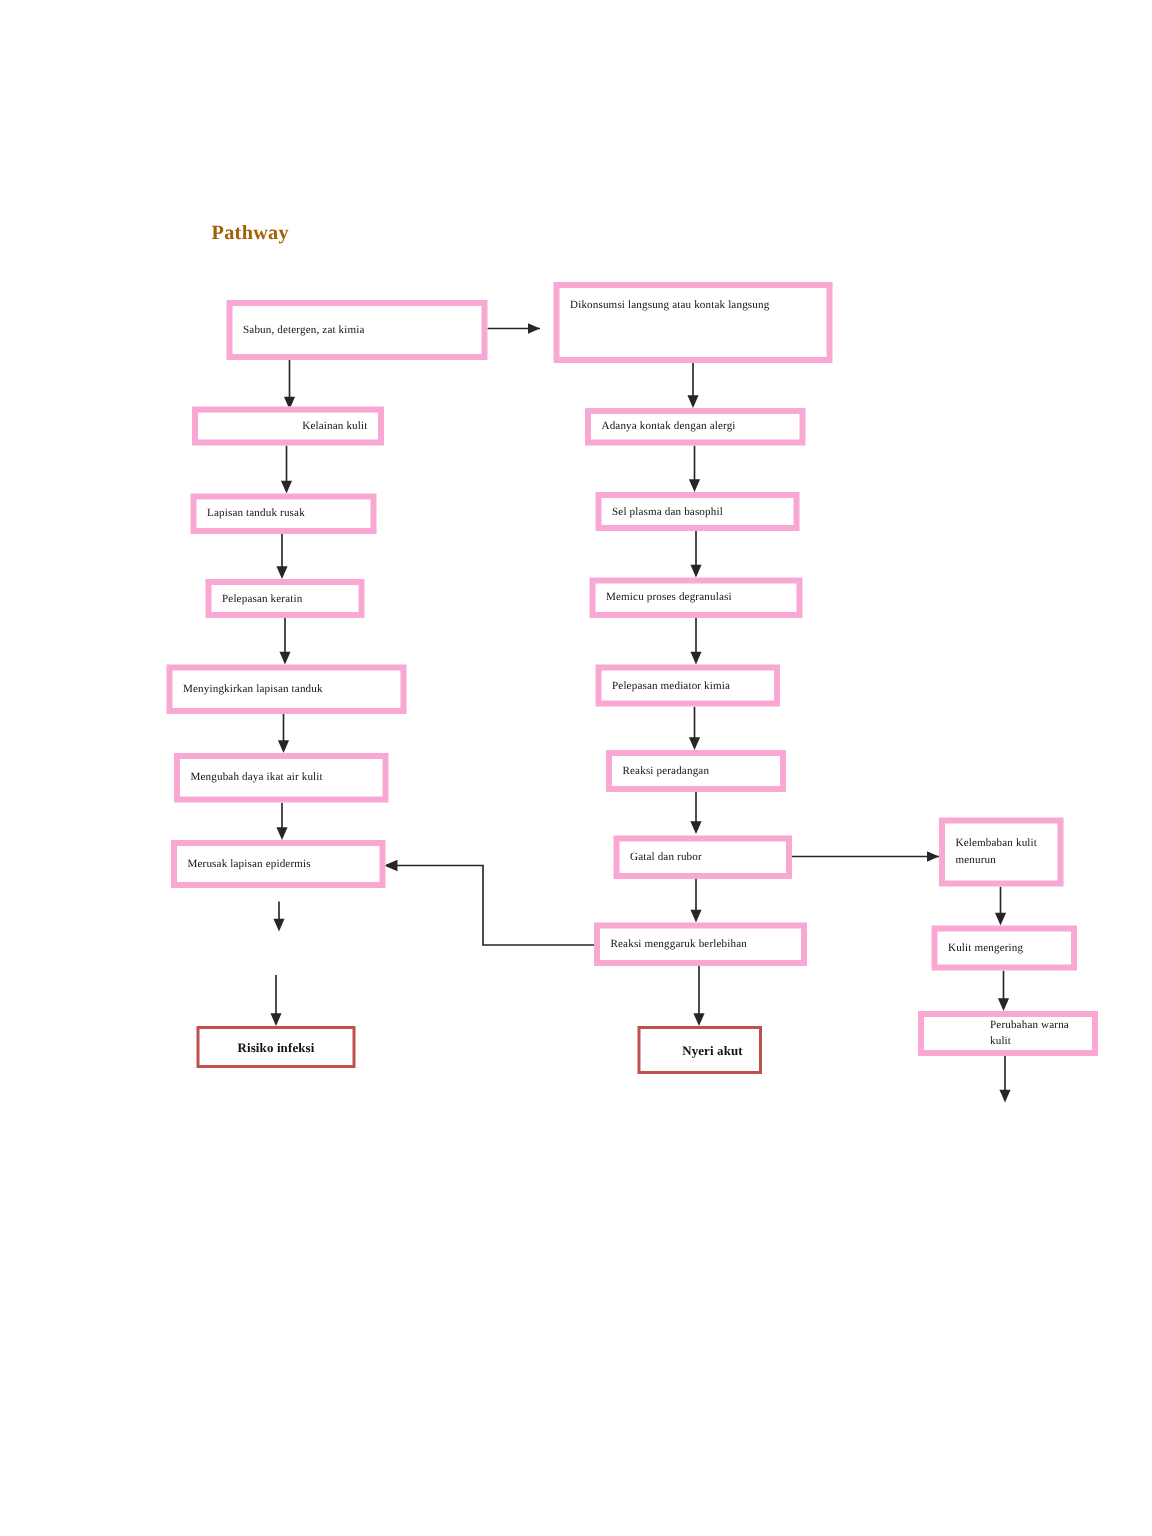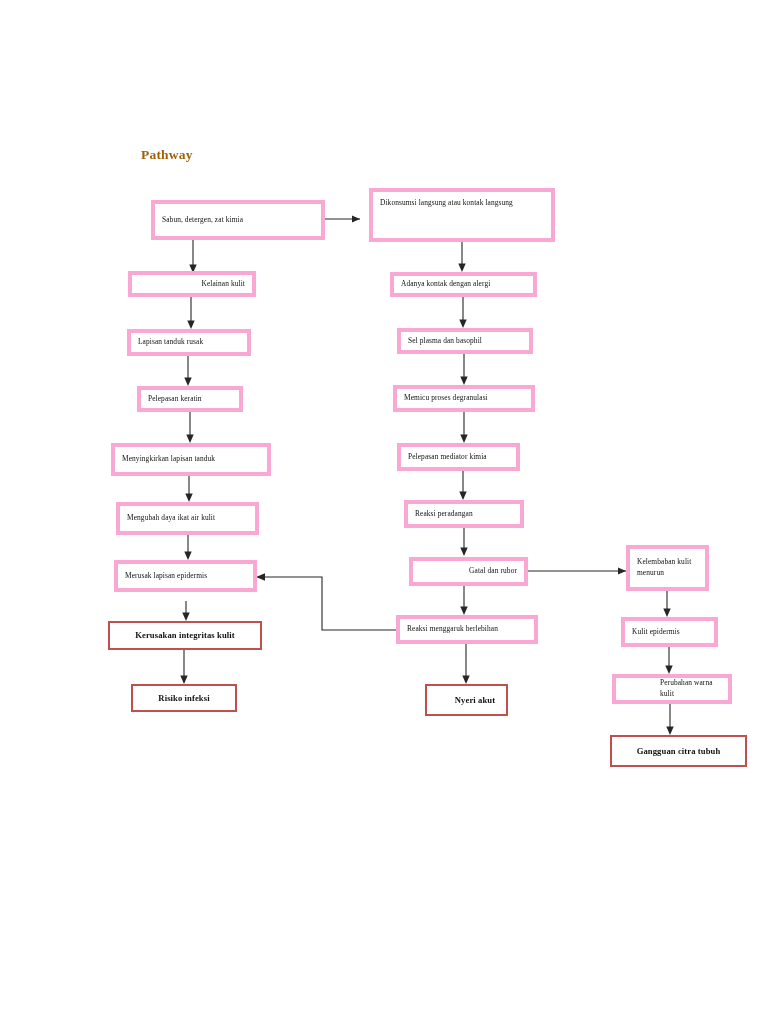--- a/index.html
+++ b/index.html
@@ -215,49 +215,43 @@
   </div>
 
   <div class="node" style="left:404px;top:500px;width:120px;height:28px;">
     <span>Reaksi peradangan</span>
   </div>
 
   <div class="node" style="left:114px;top:560px;width:143px;height:32px;">
     <span>Merusak lapisan epidermis</span>
   </div>
 
-  <div class="node" style="left:409px;top:557px;width:119px;height:29px;text-align:right;">
+  <div class="node" style="left:409px;top:557px;width:119px;height:29px;">
     <span>Gatal dan rubor</span>
   </div>
 
   <div class="node" style="left:626px;top:545px;width:83px;height:46px;">
     <span>Kelembaban kulit menurun</span>
   </div>
 
-  <div class="node danger" style="left:108px;top:621px;width:154px;height:29px;">
-    <span>Kerusakan integritas kulit</span>
-  </div>
 
   <div class="node" style="left:396px;top:615px;width:142px;height:29px;">
     <span>Reaksi menggaruk berlebihan</span>
   </div>
 
   <div class="node" style="left:621px;top:617px;width:97px;height:30px;">
-    <span>Kulit epidermis</span>
+    <span>Kulit mengering</span>
   </div>
 
   <div class="node danger" style="left:131px;top:684px;width:106px;height:28px;">
     <span>Risiko infeksi</span>
   </div>
 
   <div class="node danger" style="left:425px;top:684px;width:83px;height:32px;padding-left:24px;">
     <span>Nyeri akut</span>
   </div>
 
   <div class="node" style="left:612px;top:674px;width:120px;height:30px;padding-left:44px;">
     <span>Perubahan warna kulit</span>
   </div>
 
-  <div class="node danger" style="left:610px;top:735px;width:137px;height:32px;">
-    <span>Gangguan citra tubuh</span>
-  </div>
 
 </div>
 
 </body></html>

